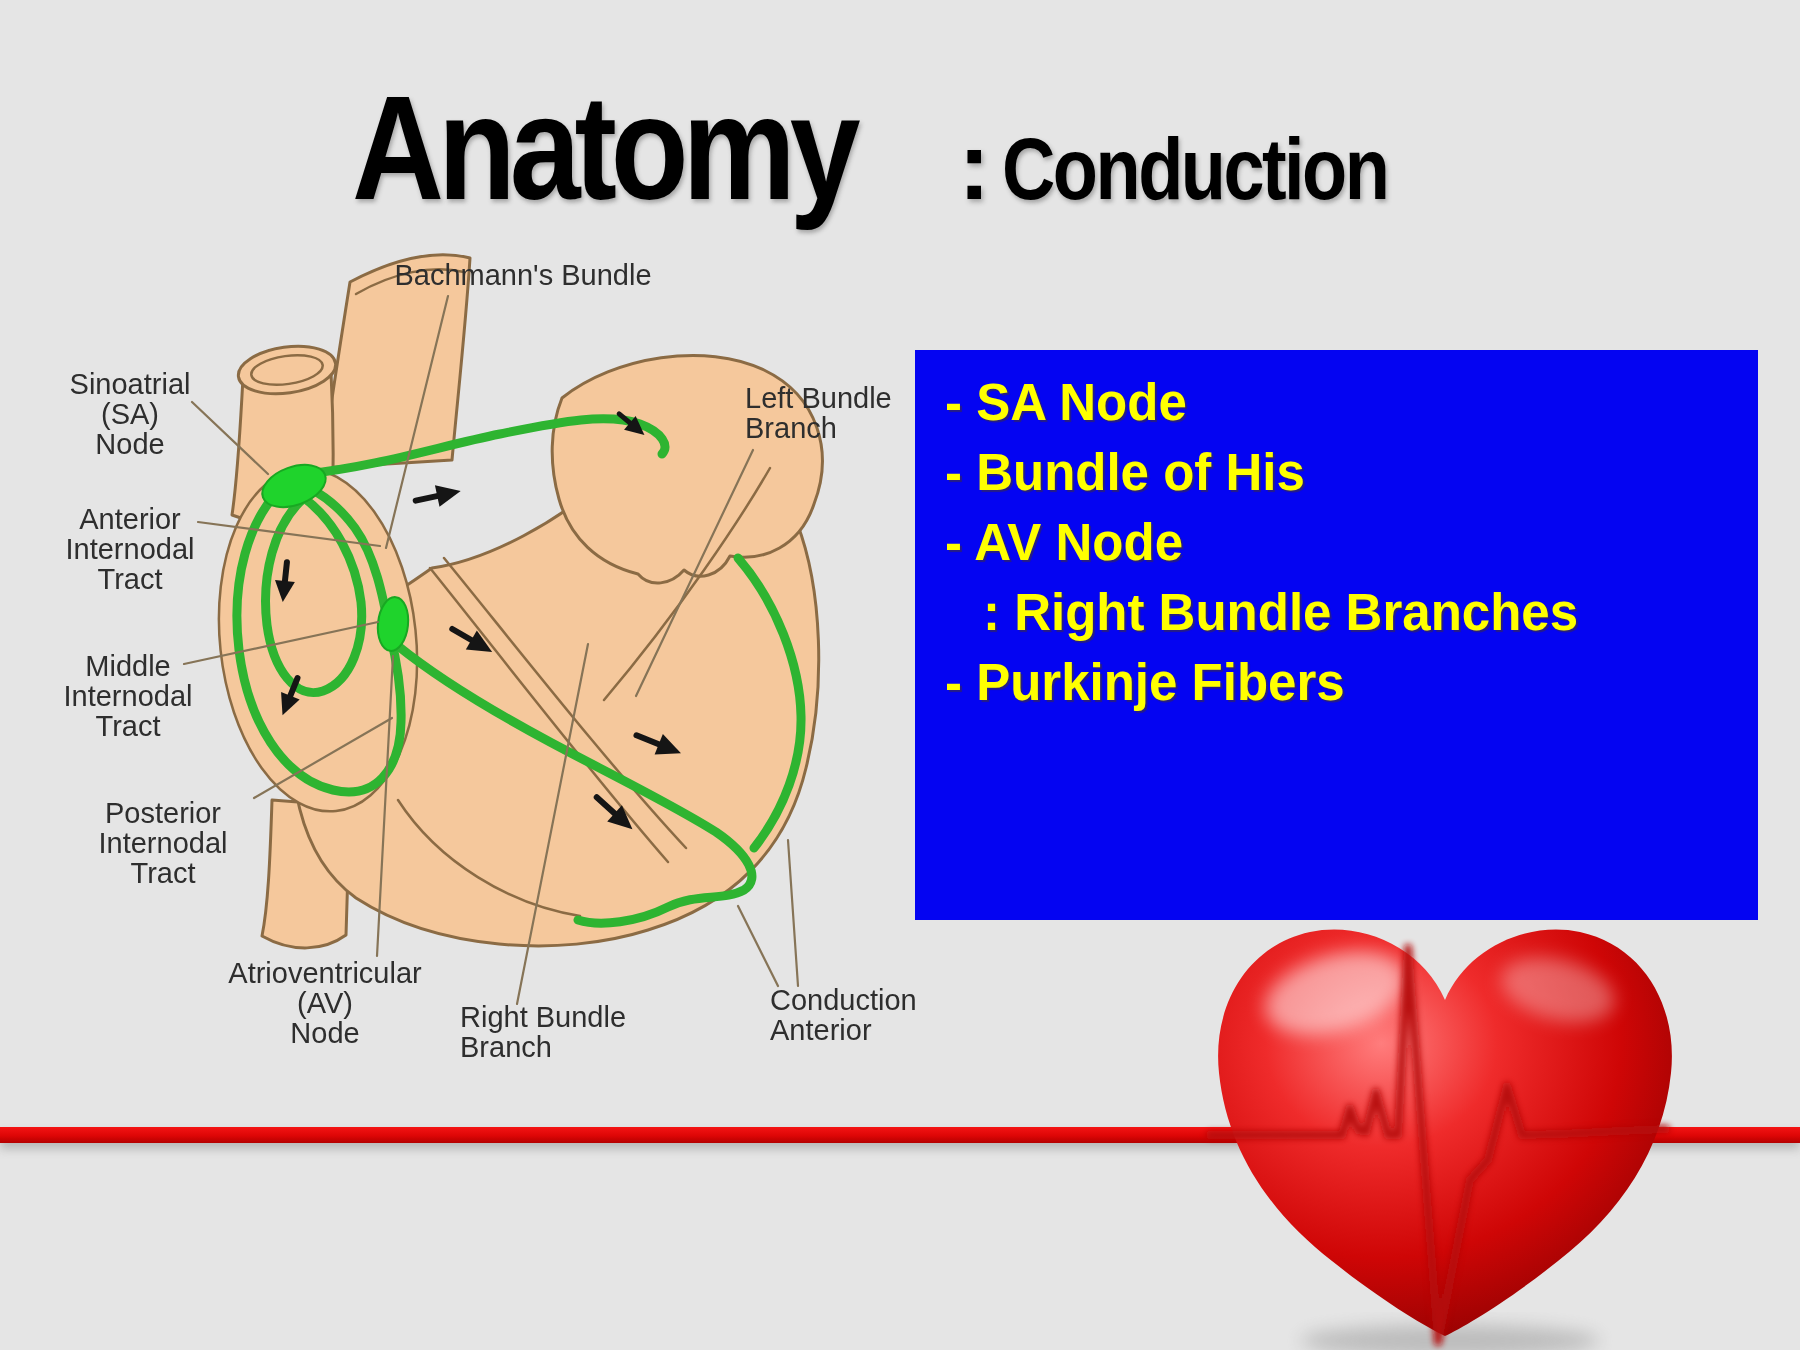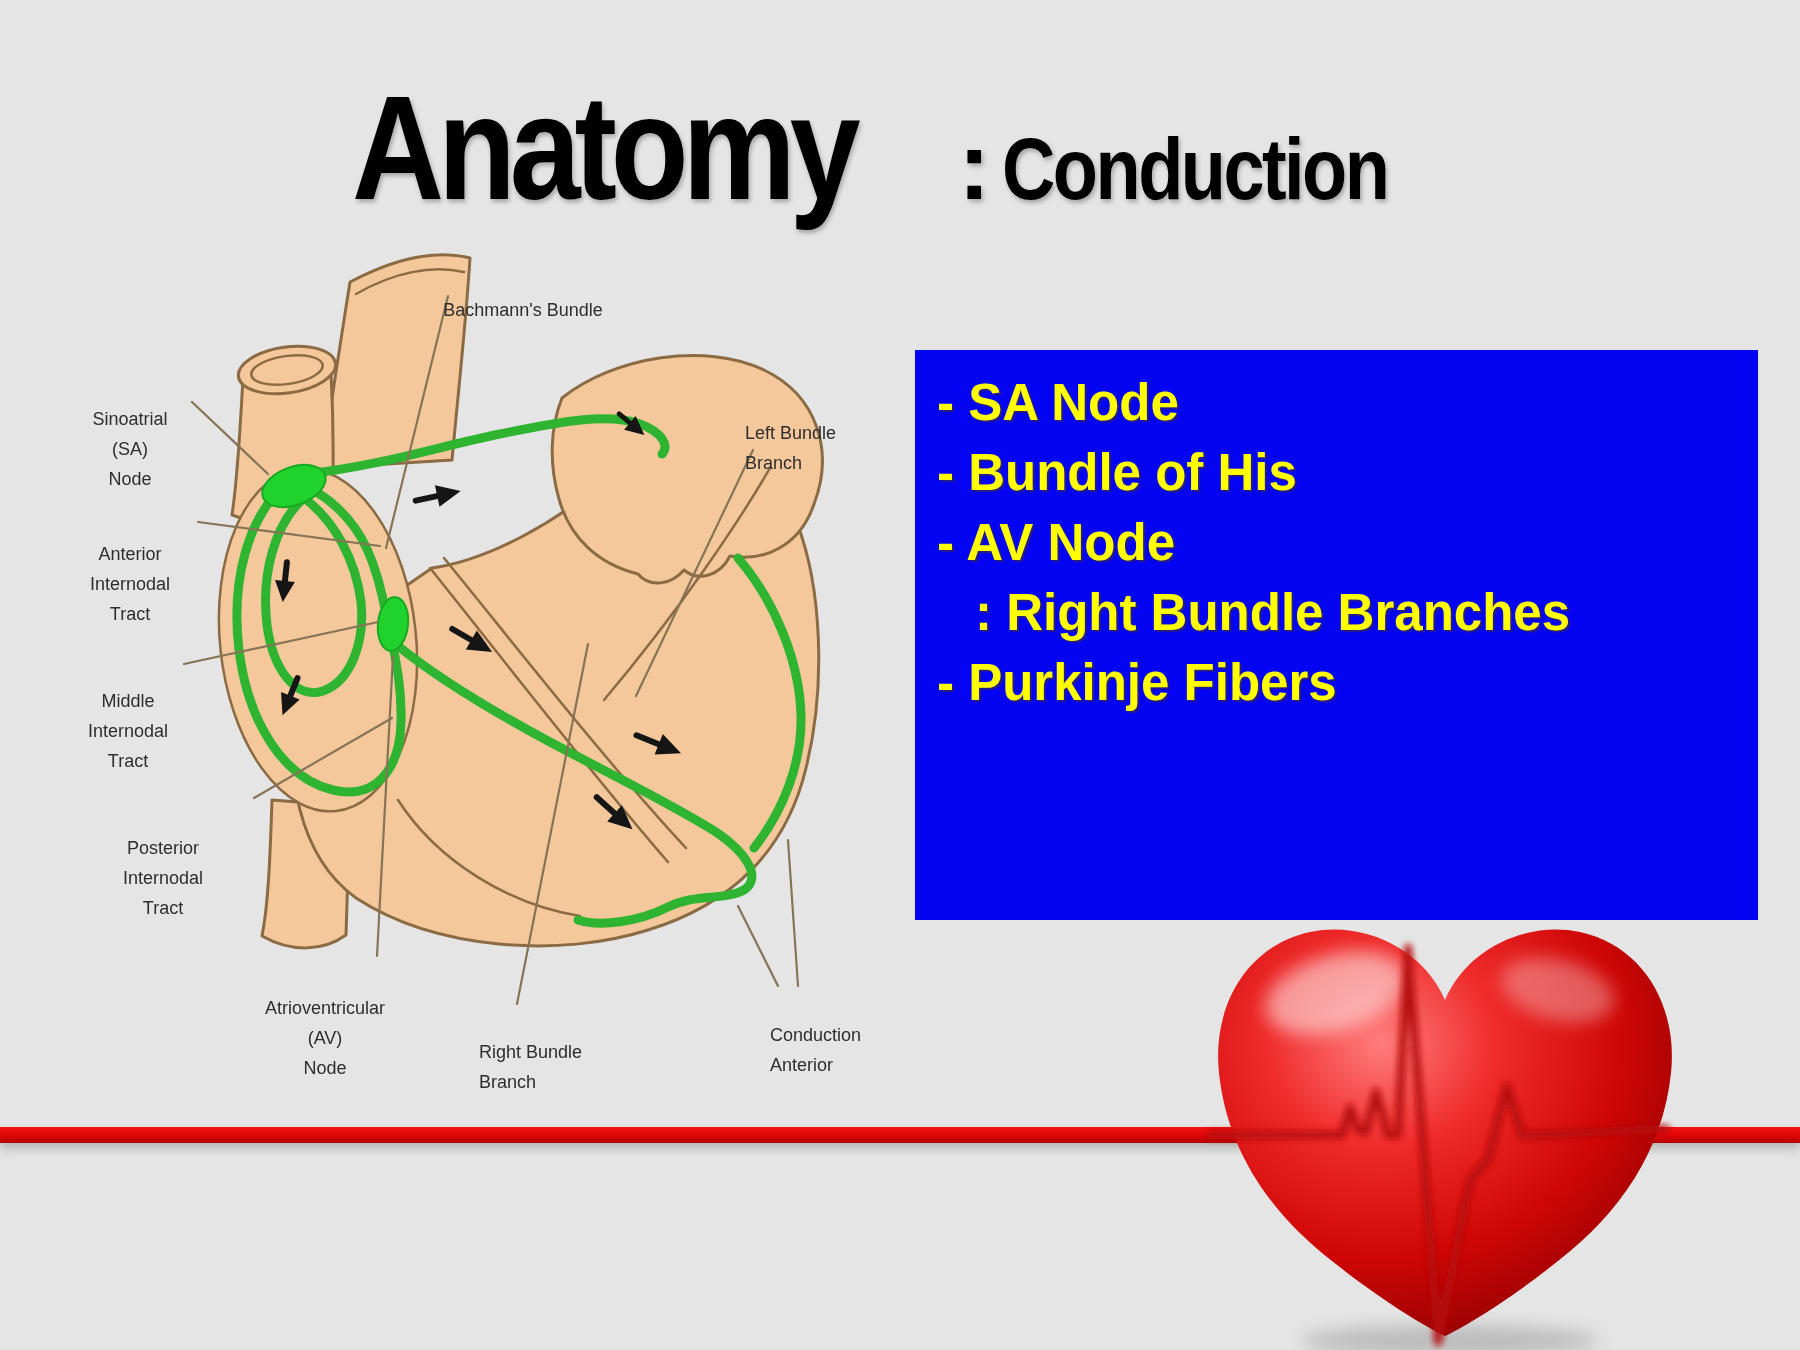--- a/index.html
+++ b/index.html
@@ -9,29 +9,29 @@
   .title{position:absolute;left:352px;top:74px;display:flex;align-items:baseline;
          color:#000;white-space:nowrap;z-index:2;
          text-shadow:2px 3px 5px rgba(90,90,90,.45);}
   .title-main{font-weight:bold;font-size:148px;line-height:1;letter-spacing:-7px;
               display:inline-block;transform:scaleX(.86);transform-origin:left bottom;}
   .title-colon{font-weight:bold;font-size:96px;line-height:1;margin:0 12px 0 22px;}
   .title-sub{font-weight:bold;font-size:88px;line-height:1;letter-spacing:-3px;
              display:inline-block;transform:scaleX(.84);transform-origin:left bottom;}
   
   .art{position:absolute;left:0;top:0;z-index:1;}
-  .lbl{position:absolute;z-index:2;color:#2e2e2e;font-size:18px;line-height:30px;
-       text-align:center;margin-top:35px;}
+  .lbl{position:absolute;z-index:2;color:#2e2e2e;font-size:29px;line-height:30px;
+       text-align:center;}
   .lbl span{display:block;}
   .lbl.left{text-align:left;}
   
   .panel{position:absolute;left:915px;top:350px;width:843px;height:570px;
          background:#0404f2;box-sizing:border-box;padding:18px 0 0 22px;z-index:3;}
   .panel .li{font-weight:bold;font-size:51px;line-height:70px;color:#ffff00;
-             white-space:nowrap;text-shadow:2px 2px 1px rgba(80,60,0,.45);}
+             white-space:nowrap;text-shadow:2px 2px 1px rgba(80,60,0,.45);margin-left:8px;}
   .panel .li.indent{padding-left:38px;}
   
   .ecg-line{position:absolute;left:0;top:1127px;width:1800px;height:16px;z-index:4;
             background:linear-gradient(180deg,#f41414 0%,#dd0606 55%,#b40000 100%);
             box-shadow:0 6px 10px rgba(110,110,110,.38);}
   .heart-svg{position:absolute;left:1150px;top:895px;z-index:5;}
 </style>
 </head>
 <body>
 
@@ -139,21 +139,21 @@
   <div class="lbl" style="left:73px;top:798px;width:180px">
     <span>Posterior</span>
     <span>Internodal</span>
     <span>Tract</span>
   </div>
   <div class="lbl" style="left:205px;top:958px;width:240px">
     <span>Atrioventricular</span>
     <span>(AV)</span>
     <span>Node</span>
   </div>
-  <div class="lbl left" style="left:479px;top:1002px;width:220px">
+  <div class="lbl left" style="left:460px;top:1002px;width:220px">
     <span>Right Bundle</span>
     <span>Branch</span>
   </div>
   <div class="lbl left" style="left:770px;top:985px;width:220px">
     <span>Conduction</span>
     <span>Anterior</span>
   </div>
   <div class="lbl left" style="left:745px;top:383px;width:220px">
     <span>Left Bundle</span>
     <span>Branch</span>

